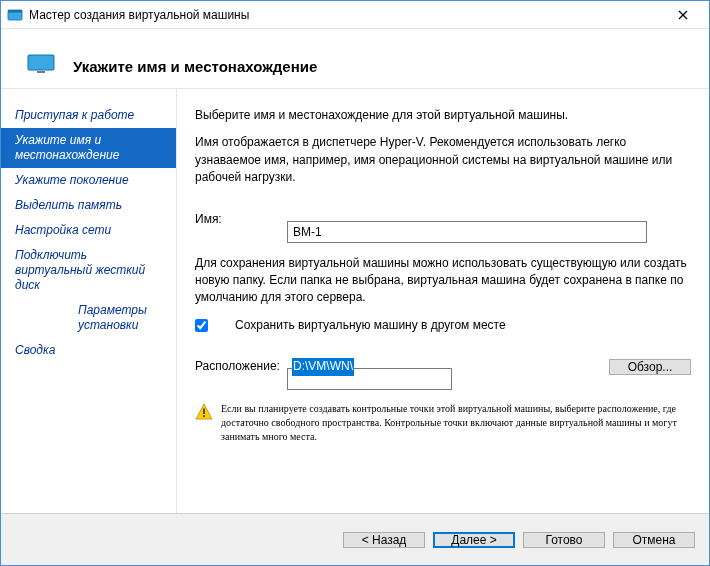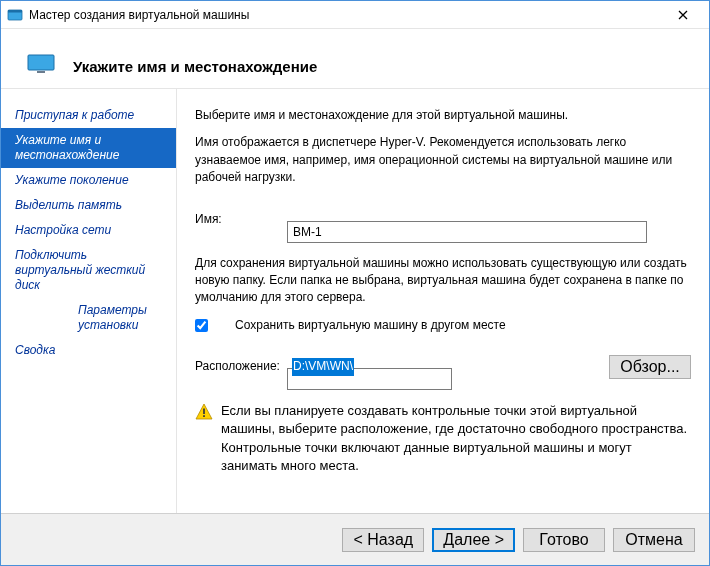--- a/index.html
+++ b/index.html
@@ -28,24 +28,24 @@
   .form-row .btn { margin-left: 6px; }
 
   .check-row { display: flex; align-items: center; margin: 6px 0 10px 0; gap: 21px; }
   .check-row input { margin-right: 6px; }
 
   .selected-input { background: #0078d7; color: #fff; }
   .selected-input::selection { background: #0078d7; color: #fff; }
 
   .warn-row { display: flex; gap: 8px; margin-top: 10px; }
   .warn-icon { width: 18px; height: 18px; flex-shrink: 0; margin-top: 1px; }
-  .warn-text { font-size: 13px; line-height: 1.4; }
+  .warn-text { font-size: 10px; line-height: 1.4; font-family: Liberation Serif, serif; }
 
   .footer { height: 52px; border-top: 1px solid #d0d0d0; background: #f0f0f0; display: flex; justify-content: flex-end; align-items: center; padding: 16px 14px; gap: 8px; }
-  .btn { min-width: 82px; height: 24px; background: #e1e1e1; border: 1px solid #adadad; font-size: 16px; font-family: inherit; cursor: pointer; padding: 0 10px; }
+  .btn { min-width: 82px; height: 16px; background: #e1e1e1; border: 1px solid #adadad; font-size: 12px; font-family: inherit; cursor: pointer; padding: 0 10px; }
   .btn.default { border: 1px solid #0078d7; box-shadow: inset 0 0 0 1px #0078d7; }
 </style>
 </head>
 <body>
 
 <div class="window">
 
   <div class="titlebar">
     <span class="icon">
       <svg viewBox="0 0 16 16" width="16" height="16">

